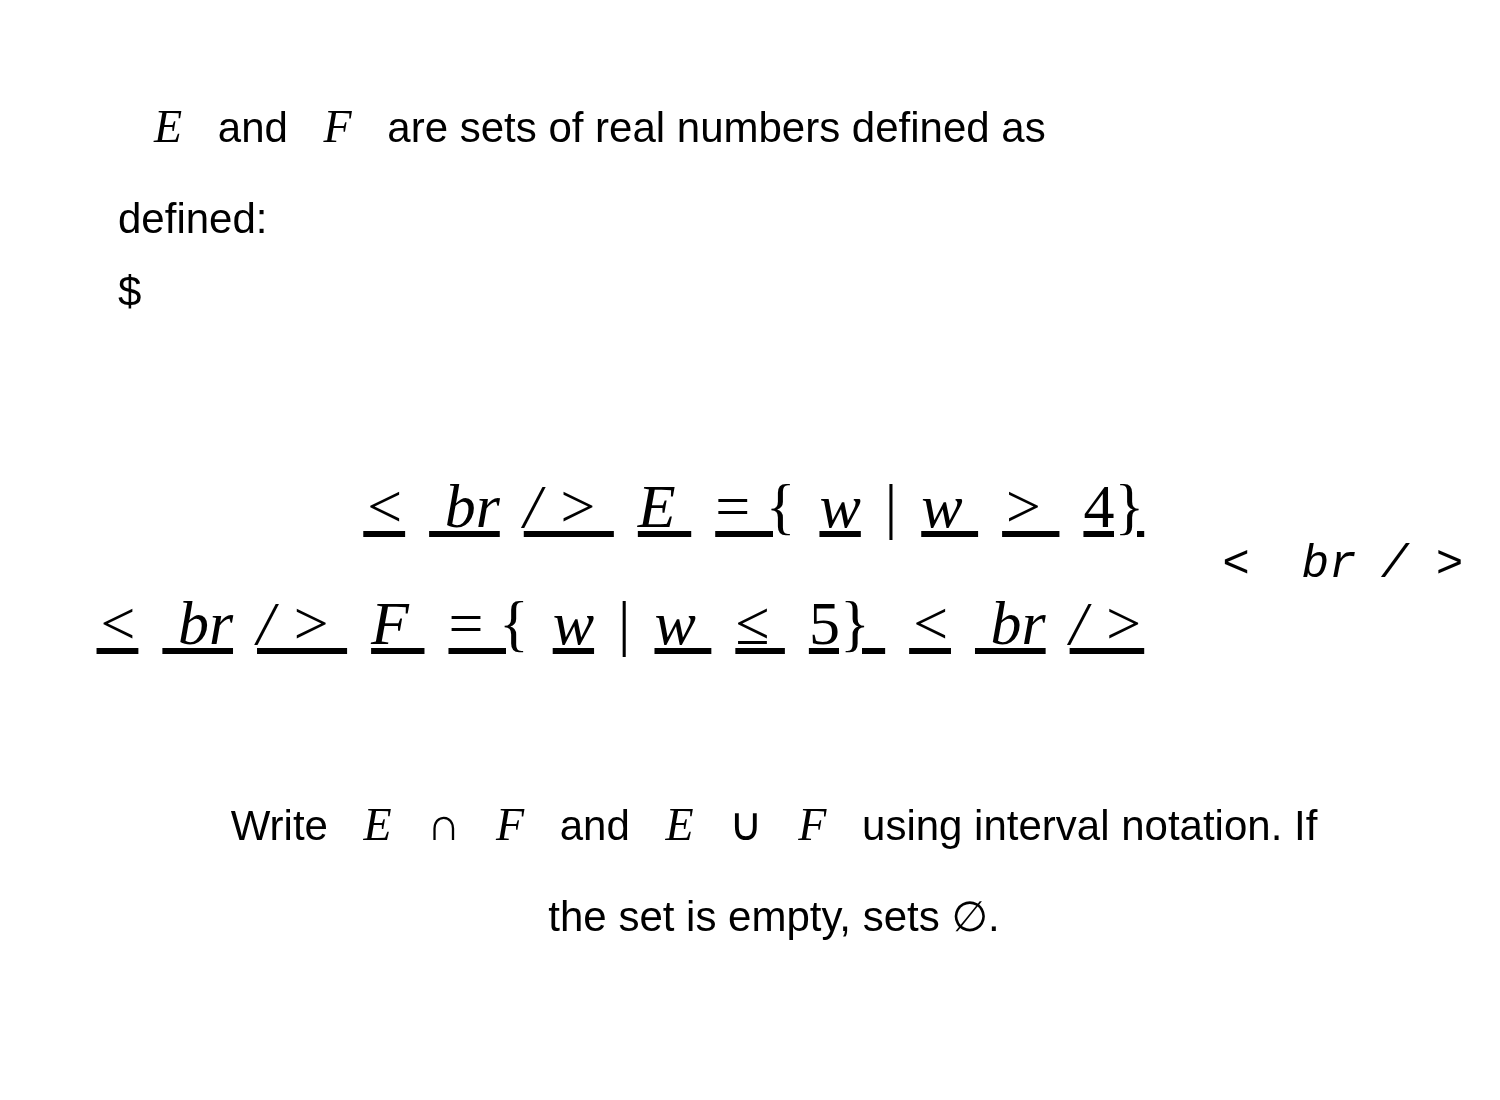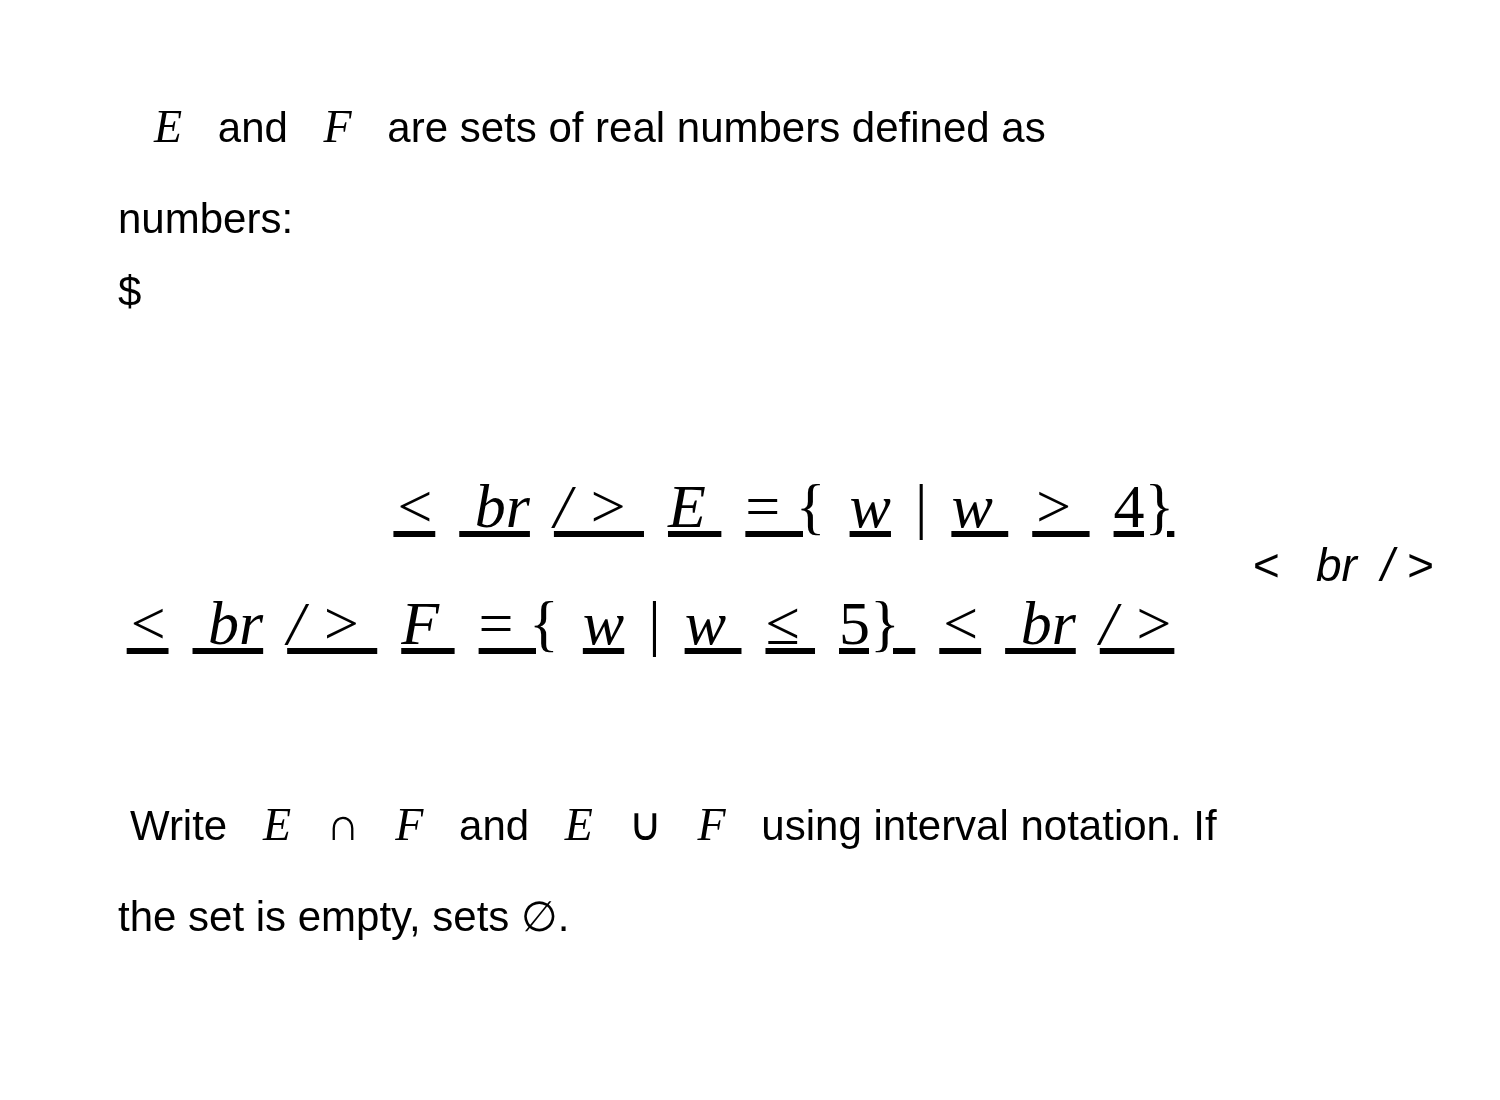--- a/index.html
+++ b/index.html
@@ -47,51 +47,52 @@
       align-items: flex-end;
       font-family: "Times New Roman", Times, serif;
       font-size: 62px;
       line-height: 1.5;
       text-decoration: underline;
     }
     .math-stack-row {
       white-space: nowrap;
     }
     .math-trail {
-      font-family: Liberation Sans, sans-serif;
+      font-family: Liberation Mono, monospace;
       font-size: 46px;
       margin-left: 30px;
       white-space: nowrap;
     }
     .italic {
       font-style: italic;
     }
     .body-text {
       font-size: 42px;
       line-height: 1.8;
     }
     .set-op {
       font-family: "Times New Roman", Times, serif;
       font-style: normal;
     }
     .intro-block {
       margin-bottom: 10px;
     }
     .conclusion-block {
       margin-top: 20px;
+      text-align: center;
     }
   </style>
 </head>
 <body>
 
 <div class="intro-block">
   <div class="text-line">
     <span> </span><span class="math-italic">E</span><span>  and  </span><span class="math-italic">F</span><span>  are sets of real numbers defined as</span>
   </div>
-  <div class="text-line">numbers:</div>
+  <div class="text-line">defined:</div>
   <div class="dollar-sign">$</div>
 </div>
 
 <div class="math-block">
   <div class="math-stack">
     <div class="math-stack-row">
       <span class="italic">&lt;</span><span class="italic"> br</span><span class="italic">/ &gt; </span><span class="italic">E </span><span>= {</span><span class="italic">w</span><span>|</span><span class="italic">w </span><span class="italic">&gt; </span><span>4}</span>
     </div>
     <div class="math-stack-row">
       <span class="italic">&lt;</span><span class="italic"> br</span><span class="italic">/ &gt; </span><span class="italic">F </span><span>= {</span><span class="italic">w</span><span>|</span><span class="italic">w </span><span>≤ </span><span>5} </span><span class="italic">&lt;</span><span class="italic"> br</span><span class="italic">/ &gt;</span>

